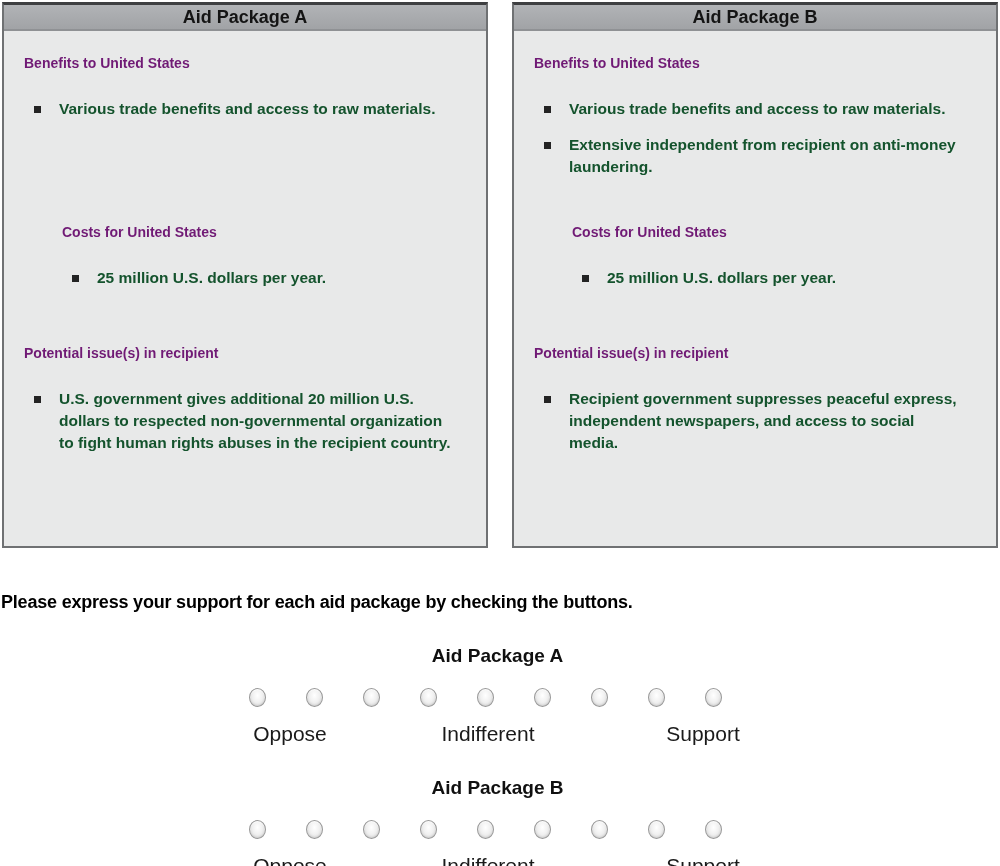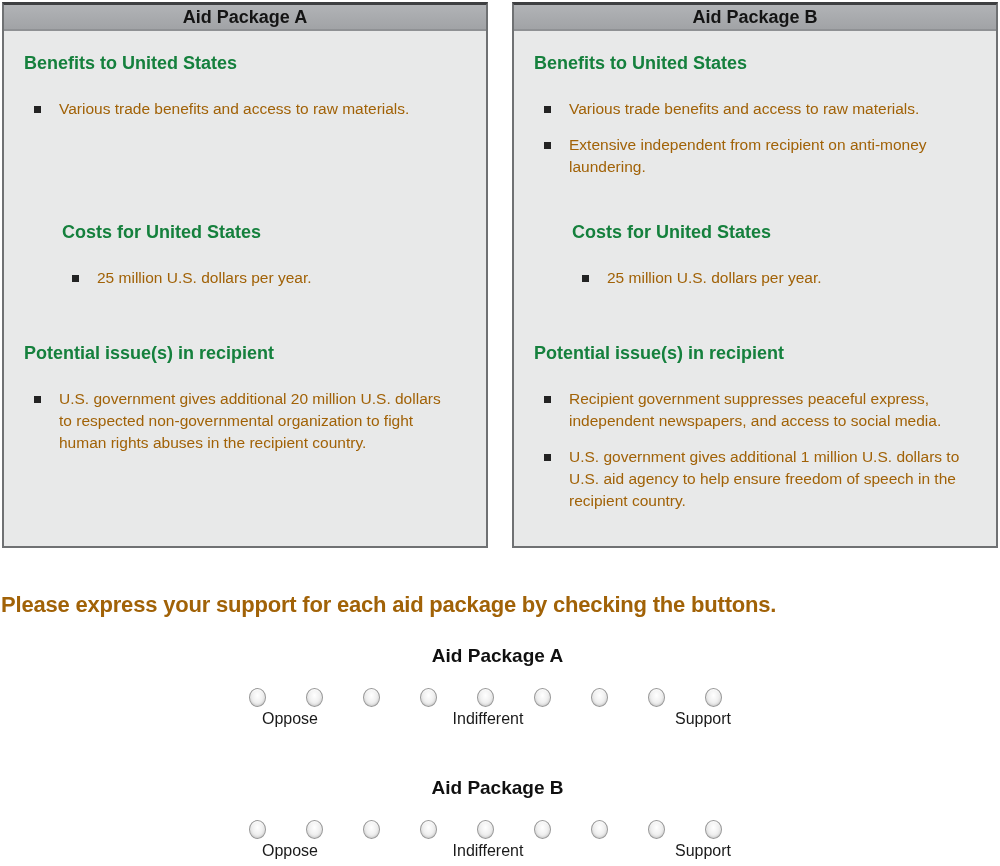--- a/index.html
+++ b/index.html
@@ -20,46 +20,46 @@
     height:26px;box-sizing:border-box;
     background:linear-gradient(#b1b3b6,#a1a3a6);
     border-bottom:2px solid #8f9194;
     text-align:center;font-weight:bold;font-size:18px;line-height:24px;color:#141414;
   }
   .panel-body{position:relative;height:515px;}
   .pkg-section{position:absolute;left:20px;right:14px;}
   .sec-0{top:23px;}
   .sec-1{top:192px;margin-left:38px;}
   .sec-2{top:313px;}
-  .pkg-section h3{margin:0 0 26px 0;font-size:18px;line-height:18px;color:#15803d;}
+  .pkg-section h3{margin:0 0 26px 0;font-size:14px;line-height:18px;color:#701a75;}
   .pkg-section ul{margin:0;padding:0;list-style:none;}
   .pkg-section li{
     position:relative;margin:0 0 14px 35px;max-width:392px;
-    font-size:15.5px;line-height:22px;color:#a16207;
+    font-size:15.5px;line-height:22px;color:#14532d;font-weight:bold;
   }
   .pkg-section li::before{
     content:"";position:absolute;left:-25px;top:8px;width:7px;height:7px;background:#232323;
   }
   
   .prompt{
     position:absolute;left:1px;top:592px;
-    font-size:22px;font-weight:bold;color:#a16207;letter-spacing:-0.2px;
+    font-size:18px;font-weight:bold;color:#000000;letter-spacing:-0.2px;
   }
   .scale{position:absolute;left:230px;width:535px;}
   .scale.s0{top:645px;}
   .scale.s1{top:777px;}
   .scale-title{text-align:center;font-size:19px;font-weight:bold;color:#101010;height:22px;}
   .radio-row{display:flex;gap:40px;padding-left:19px;margin-top:21px;}
   .radio{
     width:17px;height:19px;box-sizing:border-box;border:1px solid #989898;border-radius:50%;
     background:radial-gradient(ellipse at 50% 38%, #ffffff 0%, #f1f1f1 45%, #d6d6d6 100%);
     box-shadow:inset 0 1px 1px rgba(255,255,255,0.9), inset 0 -1px 2px rgba(0,0,0,0.10);
     cursor:pointer;
   }
-  .anchors{position:relative;height:27px;margin-top:3px;font-size:16px;color:#1a1a1a;}
+  .anchors{position:relative;height:27px;margin-top:15px;font-size:21px;color:#1a1a1a;}
   .anchors span{position:absolute;transform:translateX(-50%);white-space:nowrap;}
   .anchor-0{left:60px;}
   .anchor-1{left:258px;}
   .anchor-2{left:473px;}
 </style>
 </head>
 <body>
 
 <div class="panel p0">
   <div class="panel-header">Aid Package A</div>
@@ -98,21 +98,20 @@
     <section class="pkg-section sec-1">
       <h3>Costs for United States</h3>
       <ul>
           <li>25 million U.S. dollars per year.</li>
         </ul>
     </section>
     <section class="pkg-section sec-2">
       <h3>Potential issue(s) in recipient</h3>
       <ul>
           <li>Recipient government suppresses peaceful express, independent newspapers, and access to social media.</li>
-          <li>U.S. government  gives additional 1 million U.S. dollars to U.S. aid agency to help ensure freedom of speech in the recipient country.</li>
         </ul>
     </section>
   </div>
 </div>
 
 <div class="prompt">Please express your support for each aid package by checking the buttons.</div>
 
 <div class="scale s0">
   <div class="scale-title">Aid Package A</div>
   <div class="radio-row">

